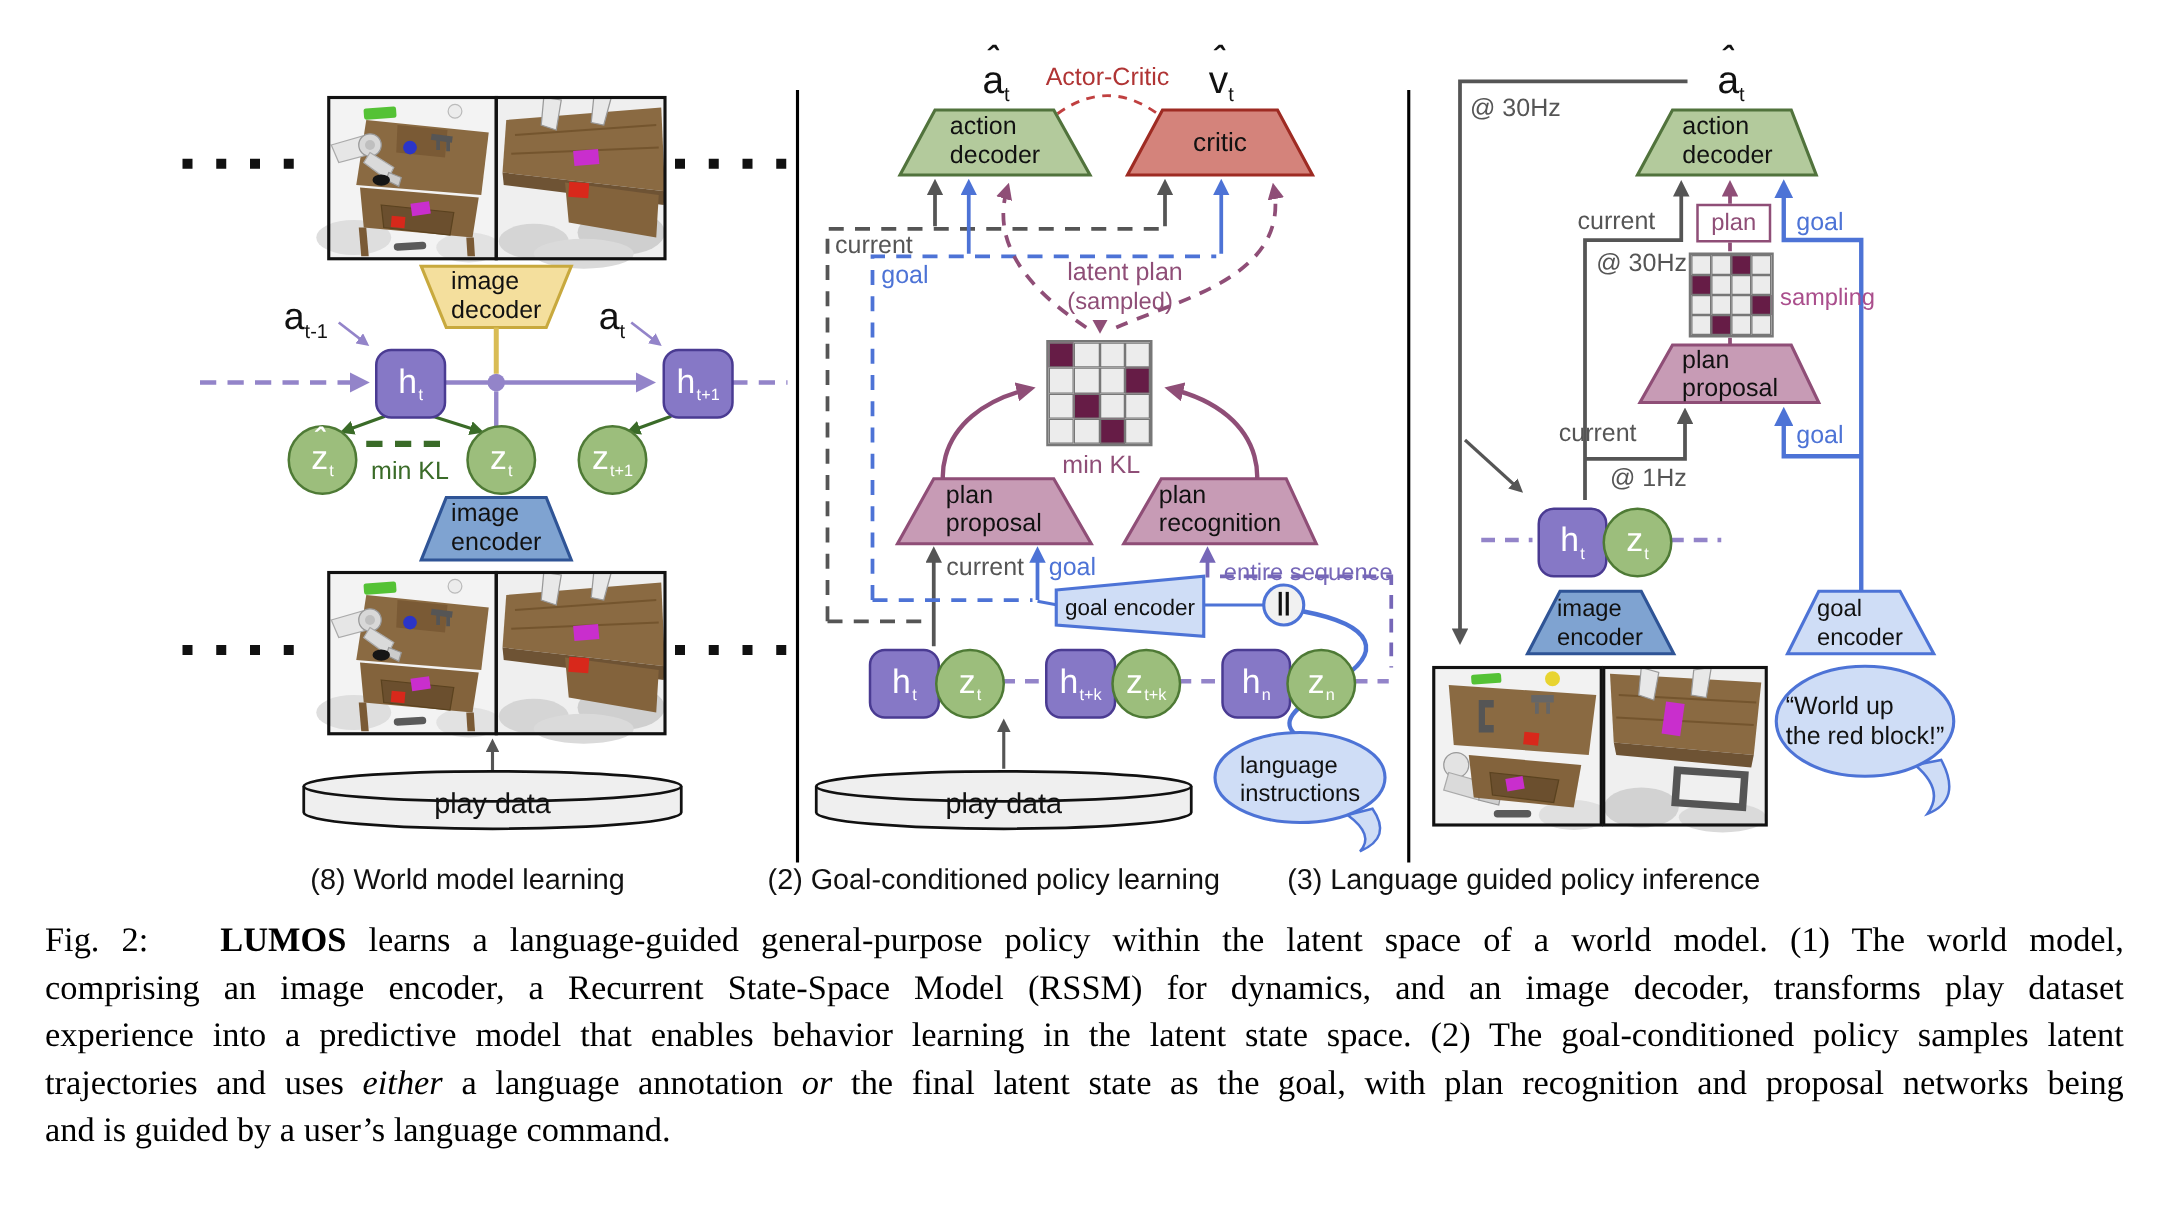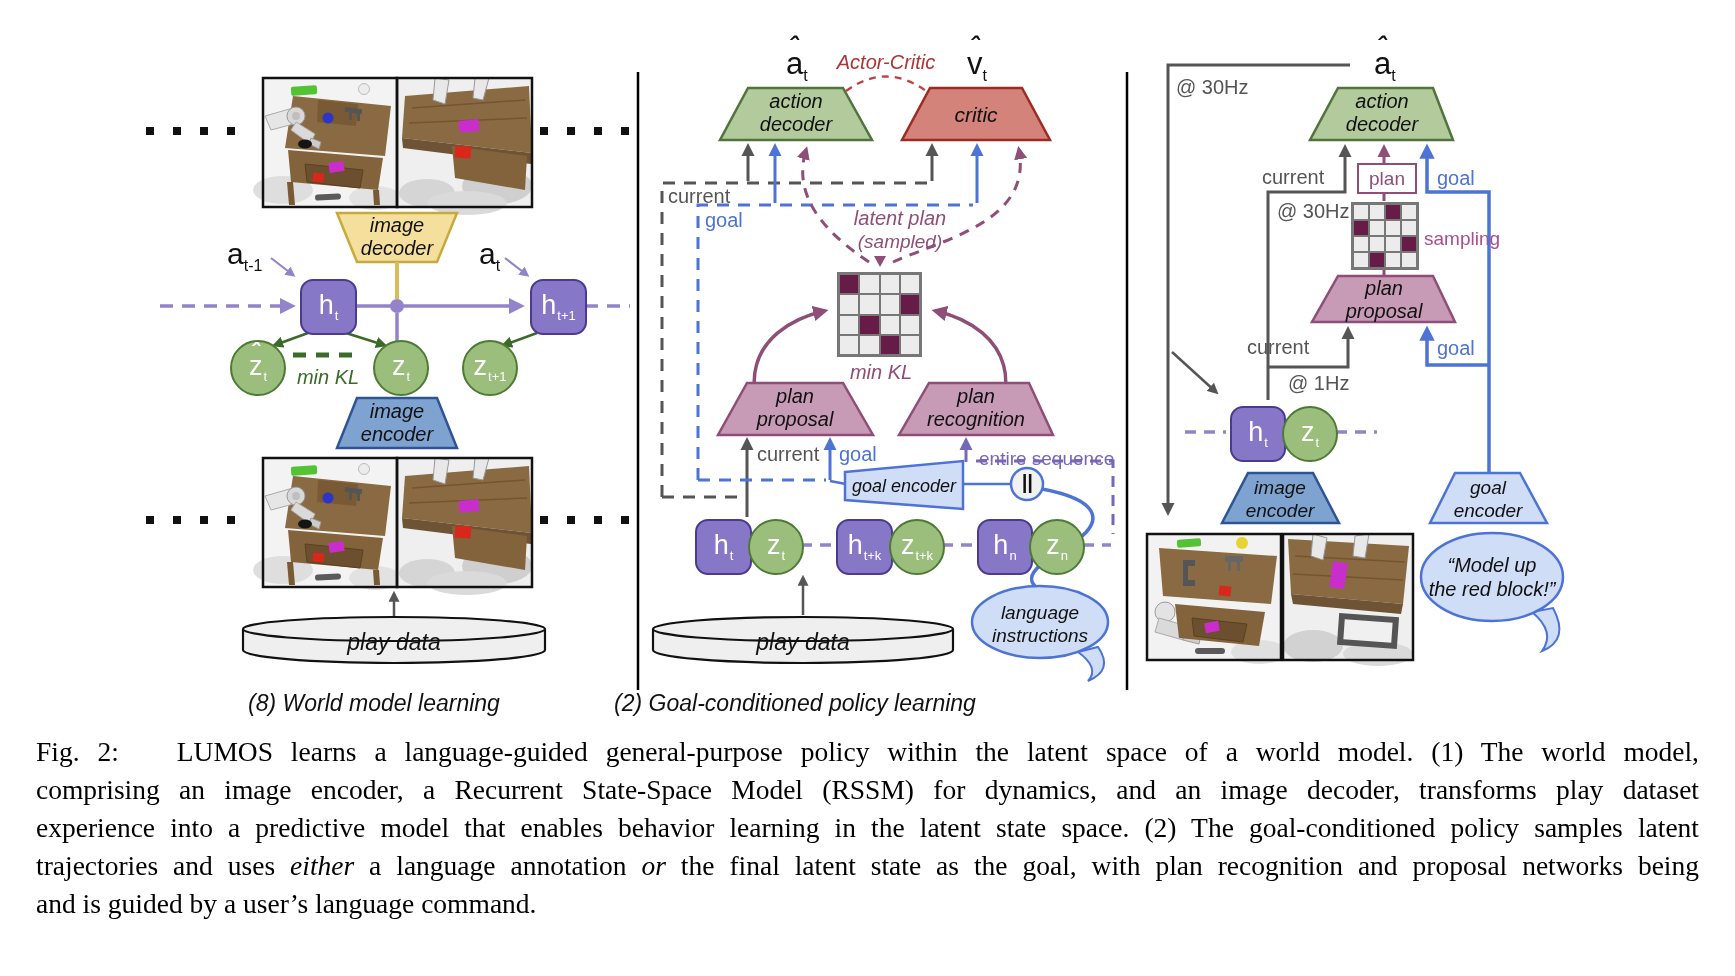--- a/index.html
+++ b/index.html
@@ -3,21 +3,21 @@
 <meta charset="utf-8">
 <style>
   html,body{margin:0;padding:0;background:#fff;}
   #page{position:relative;width:1735px;height:976px;background:#fff;overflow:hidden;
         font-family:"Liberation Sans",sans-serif;color:#111;}
   #art{position:absolute;left:0;top:0;z-index:0;}
   .ln{fill:none}
   .sgray{stroke:var(--gray)} .sblue{stroke:var(--blueLine)} .spd{stroke:var(--pinkPlanBorder)}
   .spl{stroke:var(--purpleLight)} .sgrn{stroke:var(--greenDark)} .sseq{stroke:var(--purpleSeq)}
   .lbl{position:absolute;z-index:3;white-space:nowrap;line-height:1.12;}
-  .ctr{transform:translateX(-50%);text-align:center;font-style:italic;}
+  .ctr{transform:translateX(-50%);}
   .f20{font-size:20px} .f19{font-size:19px} .f18{font-size:18px} .f16{font-size:19px}
   .f21{font-size:21px} .f23{font-size:23px}
   .cgray{color:var(--gray)} .cblue{color:var(--blueLine)} .cpd{color:var(--pinkPlanBorder)}
   .cgrn{color:var(--greenDark)} .cseq{color:var(--purpleSeq)} .cred{color:var(--redAccent)}
   .cpink{color:var(--pinkSampling)}
   .two{line-height:23px}
   
   .node{position:absolute;z-index:2;display:flex;align-items:center;justify-content:center;}
   .nbox{background:var(--purpleNode);border:2.5px solid var(--purpleNodeBorder);border-radius:13px;}
   .ncirc{background:var(--greenNode);border:2.5px solid var(--greenNodeBorder);border-radius:50%;}
@@ -440,25 +440,26 @@
 
 <div class="lbl ctr f19 two" style="left:1280px;top:476px">
       <div>image</div>
       <div>encoder</div>
     </div>
 <div class="lbl ctr f19 two" style="left:1488px;top:476px">
       <div>goal</div>
       <div>encoder</div>
     </div>
 <div class="lbl ctr f20" style="left:1492px;top:553px;line-height:24px">
-      <div>“Model up</div>
+      <div>“World up</div>
       <div>the red block!”</div>
     </div>
+<div class="lbl ctr f23" style="left:1219px;top:691px">(3) Language guided policy inference</div>
 
 <div id="figcap">
-      <div class="cap-line"><span>Fig. 2: </span><span style="font-weight: normal; margin-left: 40px;">LUMOS</span><span> learns a language-guided general-purpose policy within the latent space of a world model. (1) The world model,</span></div>
+      <div class="cap-line"><span>Fig. 2: </span><span style="font-weight: bold; margin-left: 40px;">LUMOS</span><span> learns a language-guided general-purpose policy within the latent space of a world model. (1) The world model,</span></div>
       <div class="cap-line"><span>comprising an image encoder, a Recurrent State-Space Model (RSSM) for dynamics, and an image decoder, transforms play dataset</span></div>
       <div class="cap-line"><span>experience into a predictive model that enables behavior learning in the latent state space. (2) The goal-conditioned policy samples latent</span></div>
       <div class="cap-line"><span>trajectories and uses </span><span style="font-style: italic;">either</span><span> a language annotation </span><span style="font-style: italic;">or</span><span> the final latent state as the goal, with plan recognition and proposal networks being</span></div>
       <div class="cap-line"><span>and is guided by a user’s language command.</span></div>
     </div>
 
 </div>
 
 </body></html>

